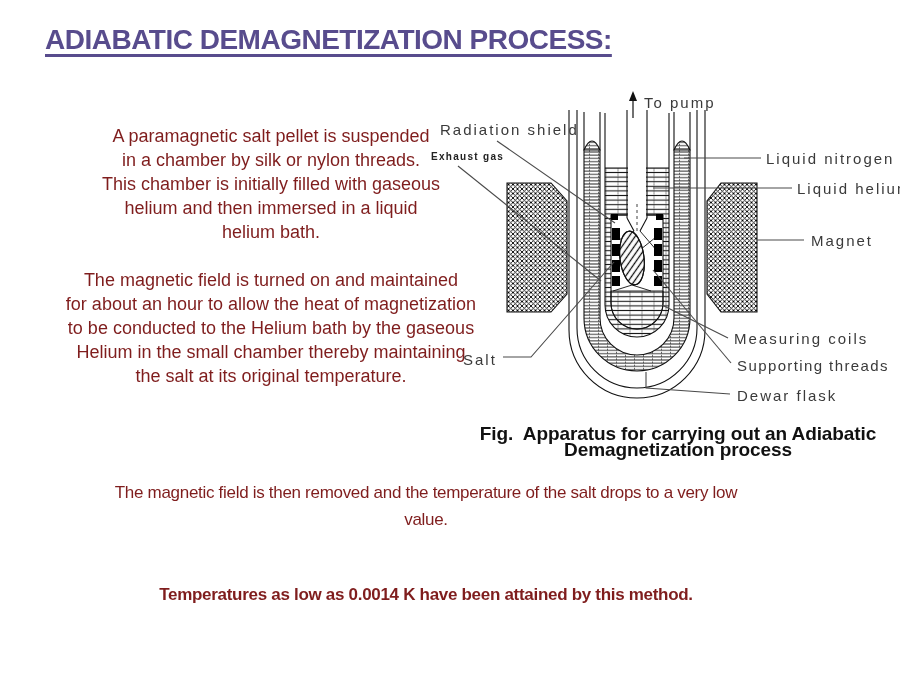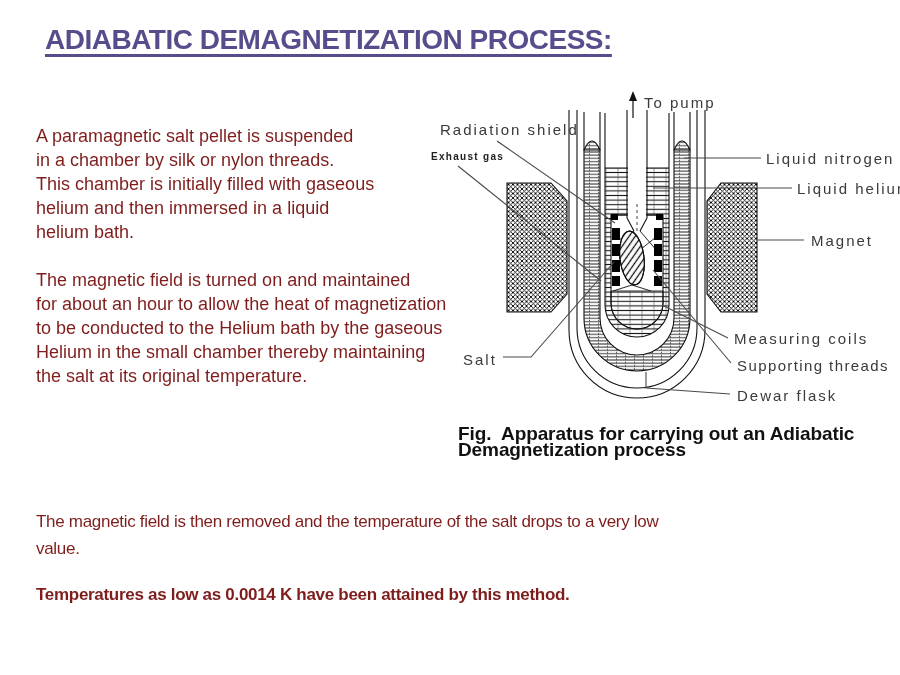--- a/index.html
+++ b/index.html
@@ -1,18 +1,18 @@
 <!DOCTYPE html>
 <html><head>
 <meta charset="utf-8">
 <style>
   html,body{margin:0;padding:0;background:#888;}
   .slide{
     position:relative;width:900px;height:675px;background:#ffffff;
-    font-family:"Liberation Sans",sans-serif;overflow:hidden;
+    font-family:"Liberation Sans",sans-serif;overflow:hidden;text-align:center;
   }
   .title{
     position:absolute;left:45px;top:24px;
     font-size:28px;font-weight:bold;letter-spacing:-0.5px;
     text-decoration:underline;text-decoration-thickness:3px;text-underline-offset:5px;
     white-space:nowrap;
   }
   .para{
     position:absolute;left:36px;color:#7f1d1d;
     font-size:18px;line-height:24px;white-space:pre-line;width:470px;
@@ -41,21 +41,21 @@
   <div class="para" style="top:124px">A paramagnetic salt pellet is suspended
 in a chamber by silk or nylon threads.
 This chamber is initially filled with gaseous
 helium and then immersed in a liquid
 helium bath.</div>
   <div class="para" style="top:268px">The magnetic field is turned on and maintained
 for about an hour to allow the heat of magnetization
 to be conducted to the Helium bath by the gaseous
 Helium in the small chamber thereby maintaining
 the salt at its original temperature.</div>
-  <div class="para para-wide" style="top:508px">The magnetic field is then removed and the temperature of the salt drops to a very low
+  <div class="para para-wide" style="top:479px">The magnetic field is then removed and the temperature of the salt drops to a very low
 value.</div>
   <div class="para para-wide para-bold" style="top:581px">Temperatures as low as 0.0014 K have been attained by this method.</div>
 
   <div class="caption">Fig.  Apparatus for carrying out an Adiabatic Demagnetization process</div>
 
   <svg width="900" height="675" viewBox="0 0 900 675">
     <defs>
       <pattern id="pat-cross" width="4.5" height="4.5" patternUnits="userSpaceOnUse">
         <path d="M0,4.5 L4.5,0 M0,0 L4.5,4.5" stroke="#000" stroke-width="0.9" fill="none"></path>
       </pattern>

